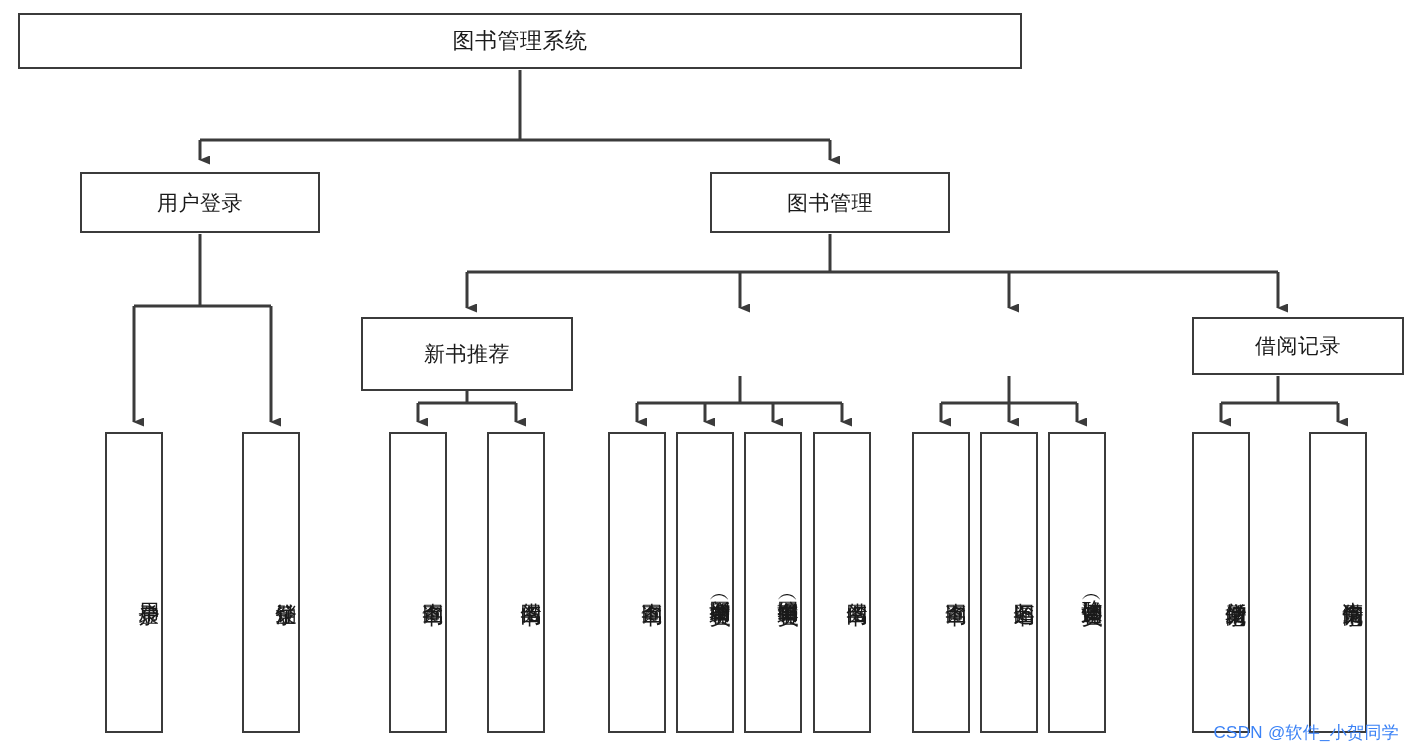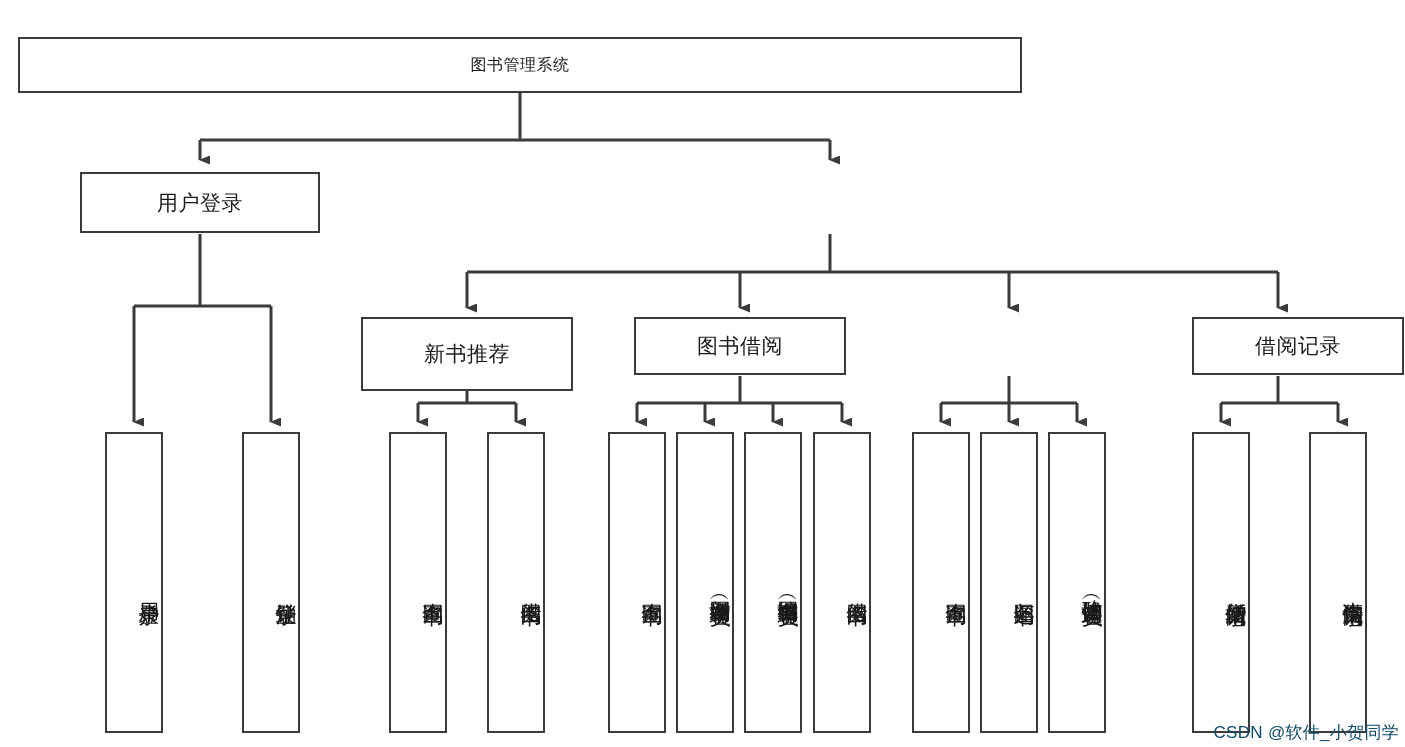--- a/index.html
+++ b/index.html
@@ -34,22 +34,21 @@
     align-items: center;
     justify-content: center;
     color: #1a1a1a;
   }
   .node.horiz {
     font-size: 21px;
     letter-spacing: 0.5px;
     line-height: 1.2;
   }
   .node.root {
-    font-size: 16px;
-    margin-top: 24px;
+    font-size: 22px;
   }
   .node.vert {
     writing-mode: vertical-rl;
     text-orientation: upright;
     align-items: flex-start;
     justify-content: center;
     padding-top: 10px;
     font-size: 21px;
     line-height: 1.12;
     letter-spacing: 1px;
@@ -57,21 +56,21 @@
   .node.vert .vlabel {
     writing-mode: vertical-rl;
     text-orientation: upright;
     white-space: nowrap;
   }
   #watermark {
     position: absolute;
     right: 6px;
     bottom: 3px;
     font-size: 17px;
-    color: #0c4a6e;
+    color: #3b82f6;
     white-space: nowrap;
     letter-spacing: 0.3px;
   }
 </style>
 </head>
 <body>
 
 <div id="diagram-root">
 
   <svg id="edges-layer" width="1405" height="747" viewBox="0 0 1405 747">
@@ -121,24 +120,24 @@
       <path d="M1221,403 L1338,403"></path>
       <path d="M1221,403 L1221,422" marker-end="url(#arrowhead)"></path>
       <path d="M1338,403 L1338,422" marker-end="url(#arrowhead)"></path>
     </g>
   </svg>
 
   <div class="node horiz root" style="left:18px; top:13px; width:1004px; height:56px;">图书管理系统</div>
 
   <div class="node horiz" style="left:80px; top:172px; width:240px; height:61px;">用户登录</div>
 
+  <div class="node horiz" style="left:710px; top:172px; width:240px; height:61px;">图书管理</div>
 
   <div class="node horiz" style="left:361px; top:317px; width:212px; height:74px;">新书推荐</div>
 
-  <div class="node horiz" style="left:634px; top:317px; width:212px; height:58px;">图书借阅</div>
 
 
   <div class="node horiz" style="left:1192px; top:317px; width:212px; height:58px;">借阅记录</div>
 
   <div class="node vert" style="left:105px; top:432px; width:58px; height:301px;">
     <span class="vlabel">用户登录</span>
   </div>
   <div class="node vert" style="left:242px; top:432px; width:58px; height:301px;">
     <span class="vlabel">注销登录</span>
   </div>

